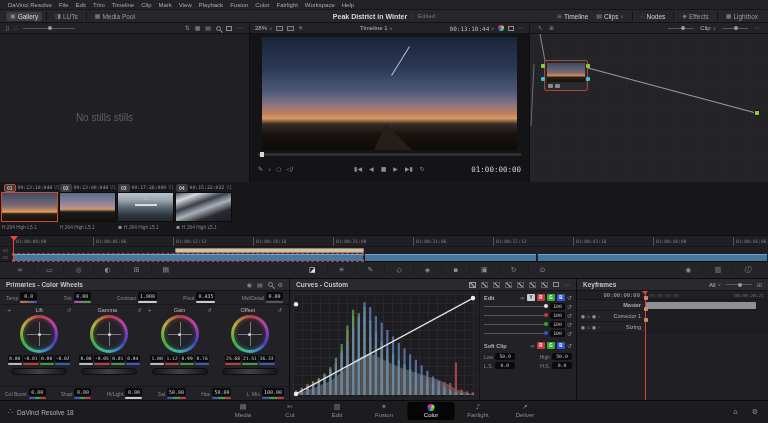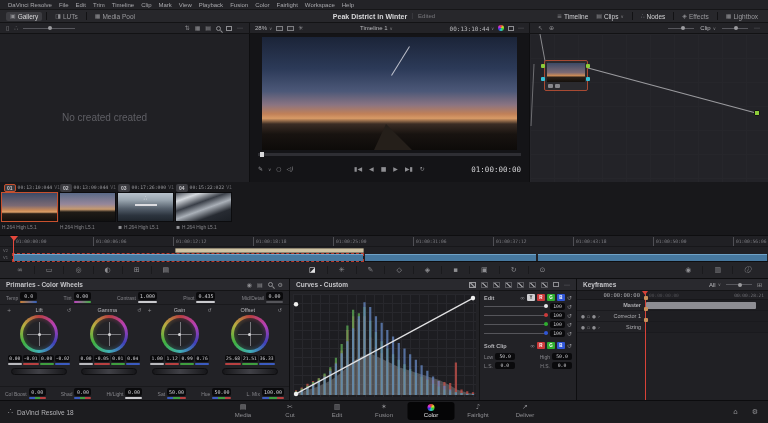--- a/index.html
+++ b/index.html
@@ -280,21 +280,21 @@
         </span>
       <span class="hslider small">
           <i></i>
         </span>
       <i class="ic">⋯</i>
     </div>
   </div>
 
   <div class="main">
     <div class="gallery-panel">
-      <div class="nostills">No created created</div>
+      <div class="nostills">No stills stills</div>
     </div>
     <div class="viewer-panel">
       <div class="vimg">
         <div class="contrail"></div>
         <div class="road"></div>
       </div>
       <div class="jog">
           <i></i>
         </div>
       <div class="transport">

